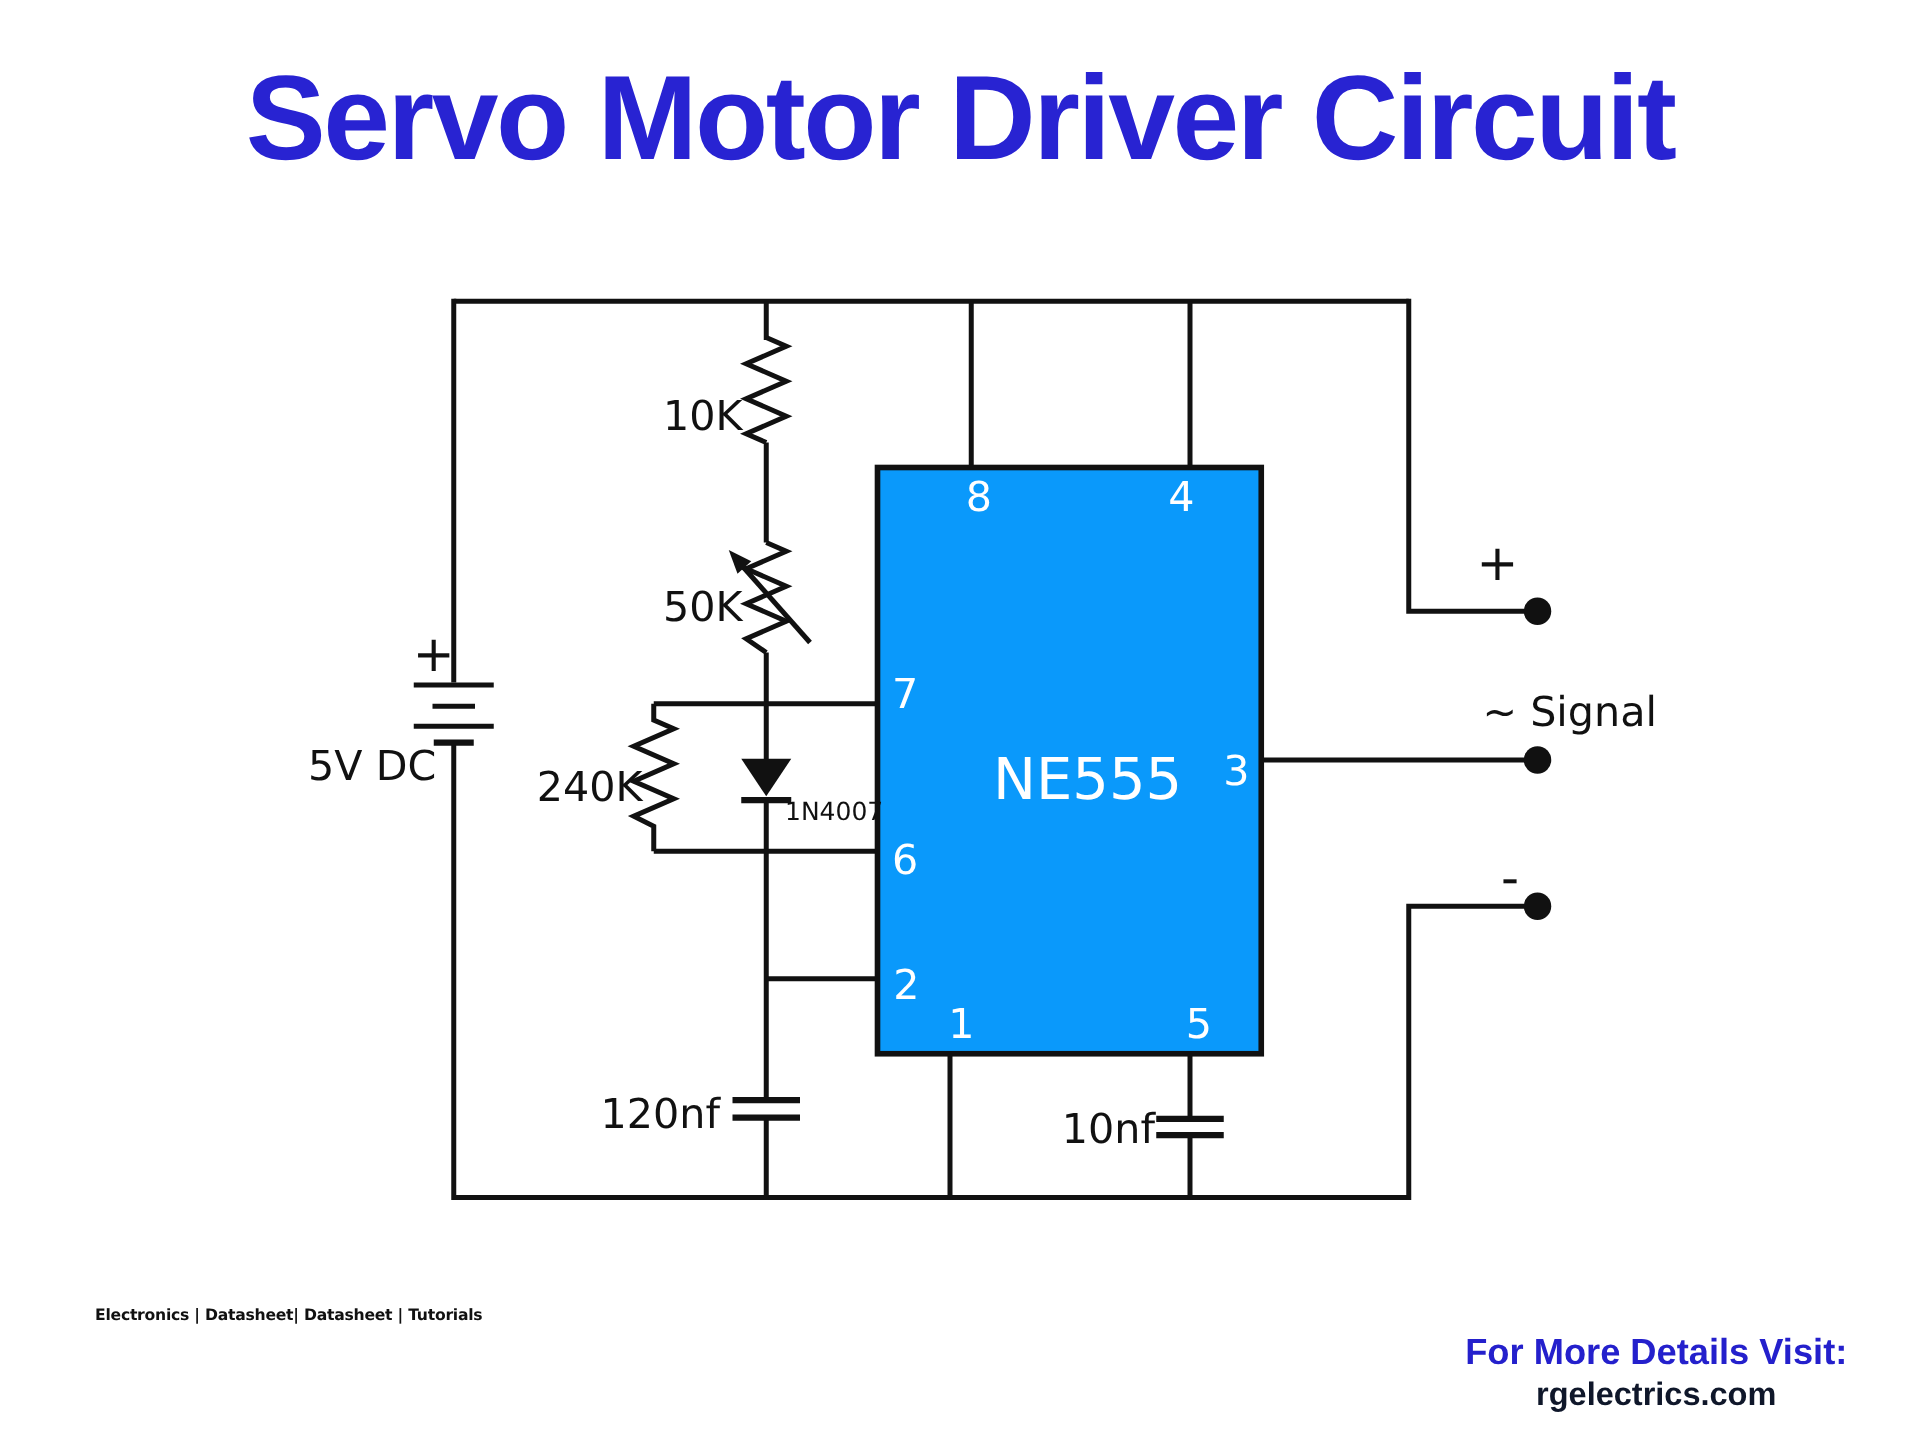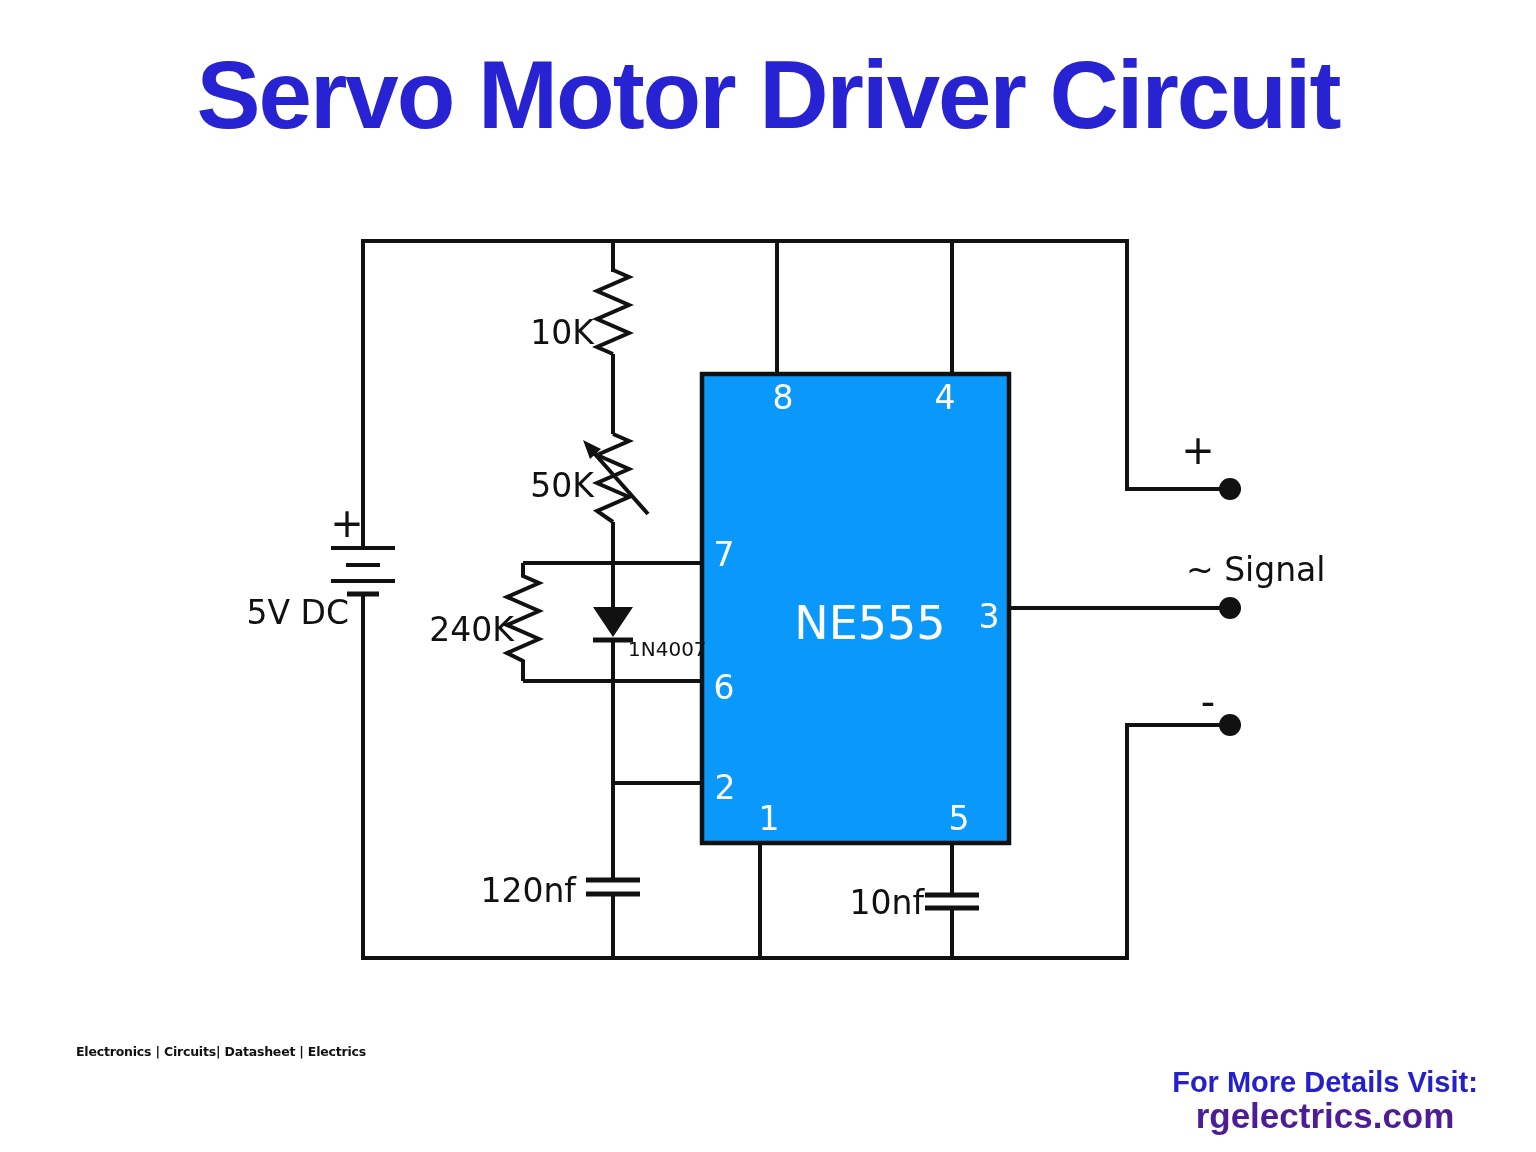--- a/index.html
+++ b/index.html
@@ -17,21 +17,21 @@
   svg text.icname{font-size:46px;fill:#ffffff;}
   .wire{stroke:#111111;stroke-width:4;fill:none;}
   .thick{stroke:#111111;stroke-width:5;fill:none;}
   .logo{position:absolute;left:76px;top:1042px;width:340px;}
   .logo-title{font-family:"DejaVu Sans Mono", monospace;font-weight:bold;font-size:40px;
          line-height:46px;color:#2b3ad4;letter-spacing:-1px;white-space:nowrap;}
   .logo-tagline{font-family:"DejaVu Sans", sans-serif;font-weight:bold;font-size:12.5px;
          letter-spacing:-0.2px;color:#111111;margin-top:2px;white-space:nowrap;}
   .visit{position:absolute;left:1140px;top:1046px;width:370px;text-align:center;}
   .visit-label{font-size:29px;font-weight:bold;color:#2420cc;line-height:33px;margin-top:20px;}
-  .visit-url{font-size:35px;font-weight:bold;color:#4c1d95;line-height:33px;}
+  .visit-url{font-size:26px;font-weight:bold;color:#0f172a;line-height:33px;}
 </style>
 </head>
 <body>
 
 <div class="stage">
 
   <h1 class="page-title">Servo Motor Driver Circuit</h1>
 
   <svg class="circuit" width="1536" height="1152" viewBox="0 0 1536 1152">
 
@@ -121,21 +121,21 @@
       <text class="sm" x="628" y="656" text-anchor="start">1N4007</text>
       <text class="lbl" x="576" y="902" text-anchor="end">120nf</text>
       <text class="lbl" x="924" y="914" text-anchor="end">10nf</text>
       <text class="big" x="1198" y="464" text-anchor="middle">+</text>
       <text class="lbl" x="1186" y="581" text-anchor="start">~ Signal</text>
       <text class="big" x="1208" y="716" text-anchor="middle">-</text>
     </g>
   </svg>
 
   <div class="logo">
-    <div class="logo-tagline">Electronics | Circuits| Datasheet | Electrics</div>
+    <div class="logo-tagline">Electronics | Datasheet| Datasheet | Tutorials</div>
   </div>
 
   <div class="visit">
     <div class="visit-label">For More Details Visit:</div>
     <div class="visit-url">rgelectrics.com</div>
   </div>
 
 </div>
 
 </body></html>

